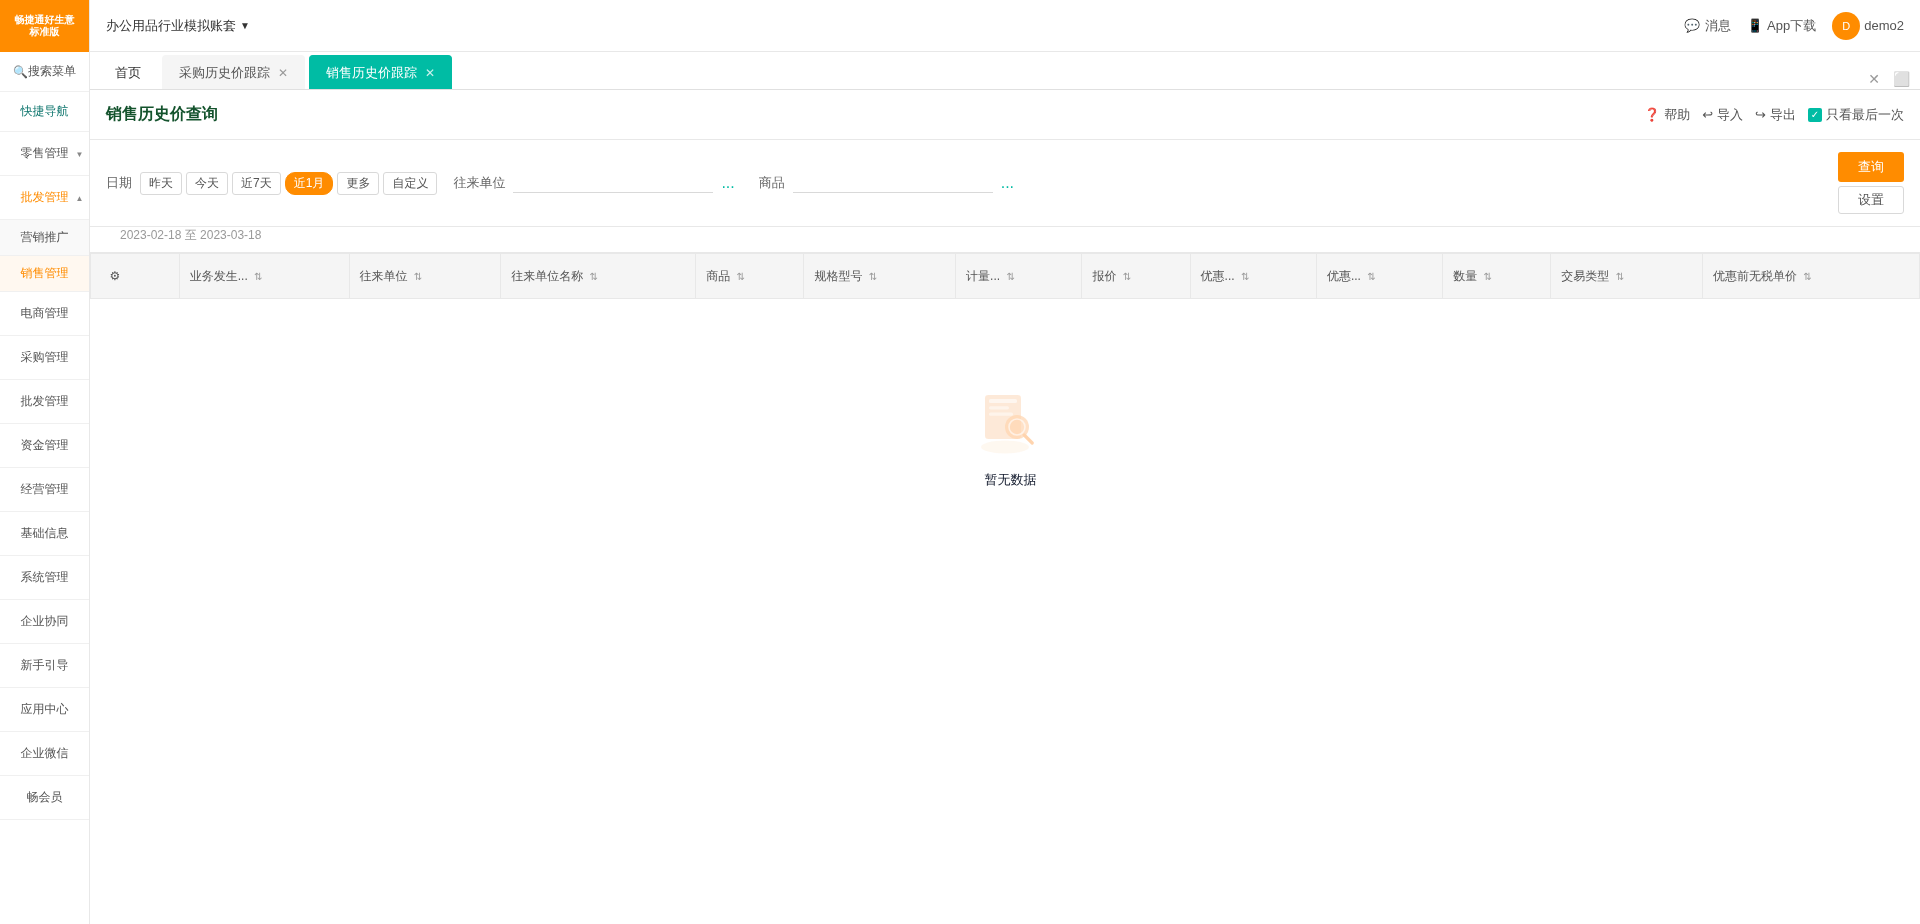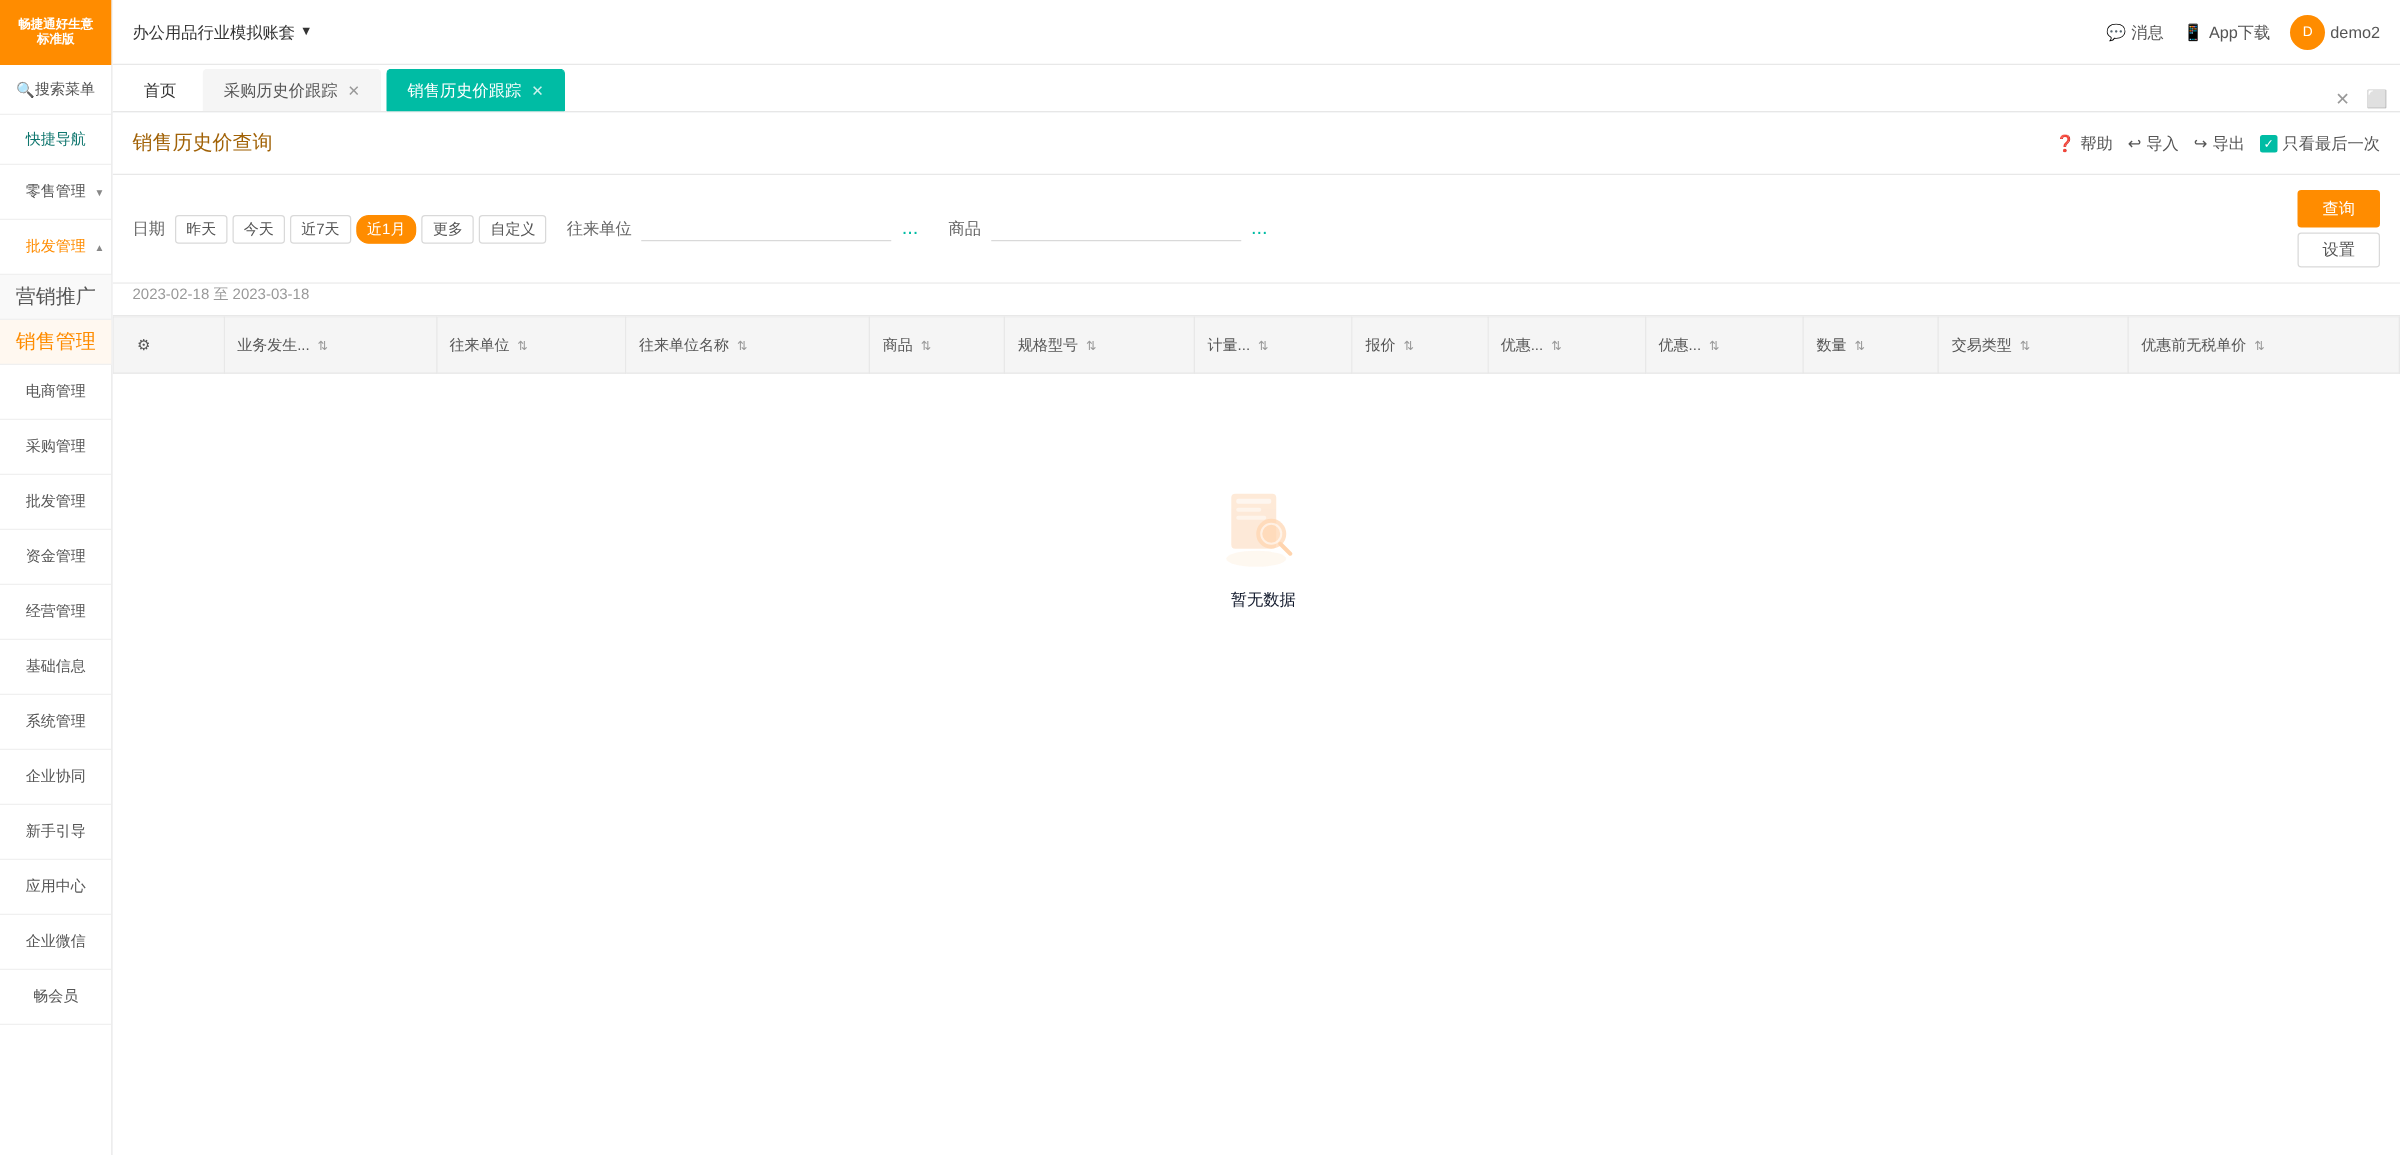--- a/index.html
+++ b/index.html
@@ -9,21 +9,21 @@
     .sidebar { width: 90px; background: #fff; display: flex; flex-direction: column; align-items: center; border-right: 1px solid #e8e8e8; height: 924px; overflow: hidden; }
     .sidebar-logo { width: 90px; height: 52px; background: #ff8c00; display: flex; align-items: center; justify-content: center; flex-direction: column; }
     .sidebar-logo-text { color: #fff; font-size: 10px; font-weight: bold; line-height: 1.2; text-align: center; }
     .sidebar-search { width: 90px; height: 40px; display: flex; align-items: center; justify-content: center; cursor: pointer; color: #555; font-size: 12px; border-bottom: 1px solid #f0f0f0; }
     .sidebar-nav { width: 90px; height: 40px; display: flex; align-items: center; justify-content: center; cursor: pointer; color: #0f766e; font-size: 12px; border-bottom: 1px solid #f0f0f0; }
     .sidebar-item { width: 90px; min-height: 44px; display: flex; align-items: center; justify-content: center; cursor: pointer; color: #555; font-size: 12px; border-bottom: 1px solid #f0f0f0; text-align: center; padding: 8px 4px; position: relative; }
     .sidebar-item.active { color: #ff8c00; }
     .sidebar-item.has-sub::after { content: '▲'; font-size: 8px; position: absolute; right: 6px; top: 50%; transform: translateY(-50%); color: #888; }
     .sidebar-item.has-sub-down::after { content: '▼'; font-size: 8px; position: absolute; right: 6px; top: 50%; transform: translateY(-50%); color: #888; }
     .sidebar-sub { width: 90px; background: #f9f9f9; }
-    .sidebar-sub-item { width: 90px; height: 36px; display: flex; align-items: center; justify-content: center; cursor: pointer; color: #555; font-size: 16px; border-bottom: 1px solid #f0f0f0; text-align: center; }
+    .sidebar-sub-item { width: 90px; height: 36px; display: flex; align-items: center; justify-content: center; cursor: pointer; color: #555; font-size: 12px; border-bottom: 1px solid #f0f0f0; text-align: center; }
     .sidebar-sub-item.active { color: #ff8c00; background: #fff8f0; }
 
     
     .main { flex: 1; display: flex; flex-direction: column; height: 924px; overflow: hidden; }
 
     
     .topbar { height: 52px; background: #fff; display: flex; align-items: center; padding: 0 16px; border-bottom: 1px solid #e8e8e8; justify-content: space-between; }
     .topbar-left { display: flex; align-items: center; gap: 8px; }
     .topbar-dropdown { display: flex; align-items: center; gap: 4px; font-size: 13px; color: #333; cursor: pointer; text-align: right; }
     .topbar-right { display: flex; align-items: center; gap: 16px; font-size: 13px; color: #555; }
@@ -37,34 +37,34 @@
     .tab-close { font-size: 12px; color: #999; cursor: pointer; }
     .tab.active-teal { background: #00bca4; color: #fff; border-color: #00bca4; }
     .tab.active-teal .tab-close { color: rgba(255,255,255,0.8); }
 
     
     .content { flex: 1; background: #f0f2f5; overflow: auto; padding: 0; }
     .page-container { background: #fff; margin: 0; height: 100%; }
 
     
     .page-header { height: 50px; background: #fff; display: flex; align-items: center; padding: 0 16px; border-bottom: 1px solid #e8e8e8; justify-content: space-between; }
-    .page-title { font-size: 16px; font-weight: normal; color: #a16207; }
+    .page-title { font-size: 16px; font-weight: bold; color: #14532d; }
     .page-actions { display: flex; align-items: center; gap: 12px; font-size: 13px; color: #555; }
     .page-action-item { display: flex; align-items: center; gap: 4px; cursor: pointer; }
     .checkbox-label { display: flex; align-items: center; gap: 4px; cursor: pointer; }
     .checkbox-checked { width: 14px; height: 14px; background: #00bca4; border-radius: 2px; display: flex; align-items: center; justify-content: center; color: #fff; font-size: 10px; }
 
     
     .filter-bar { padding: 12px 16px; background: #fff; border-bottom: 1px solid #e8e8e8; display: flex; align-items: center; gap: 16px; flex-wrap: wrap; }
     .filter-group { display: flex; align-items: center; gap: 8px; }
     .filter-label { font-size: 13px; color: #666; }
     .date-btns { display: flex; gap: 4px; }
     .date-btn { padding: 2px 8px; border: 1px solid #d9d9d9; border-radius: 3px; font-size: 12px; cursor: pointer; color: #555; background: #fff; }
     .date-btn.active { background: #ff8c00; color: #fff; border-color: #ff8c00; border-radius: 10px; }
-    .date-range { font-size: 12px; color: #999; margin-left: 0; }
+    .date-range { font-size: 12px; color: #999; margin-left: 14px; }
     .filter-input { border: none; border-bottom: 1px solid #d9d9d9; padding: 2px 8px; font-size: 13px; color: #333; width: 200px; outline: none; }
     .filter-dots { color: #00bca4; font-size: 16px; cursor: pointer; }
 
     
     .query-btn { background: #ff8c00; color: #fff; border: none; padding: 6px 20px; border-radius: 3px; font-size: 13px; cursor: pointer; }
     .settings-btn { background: #fff; color: #555; border: 1px solid #d9d9d9; padding: 4px 16px; border-radius: 3px; font-size: 13px; cursor: pointer; }
     .btn-group { display: flex; flex-direction: column; gap: 4px; }
     .filter-field { display: flex; align-items: center; gap: 8px; }
 
     

